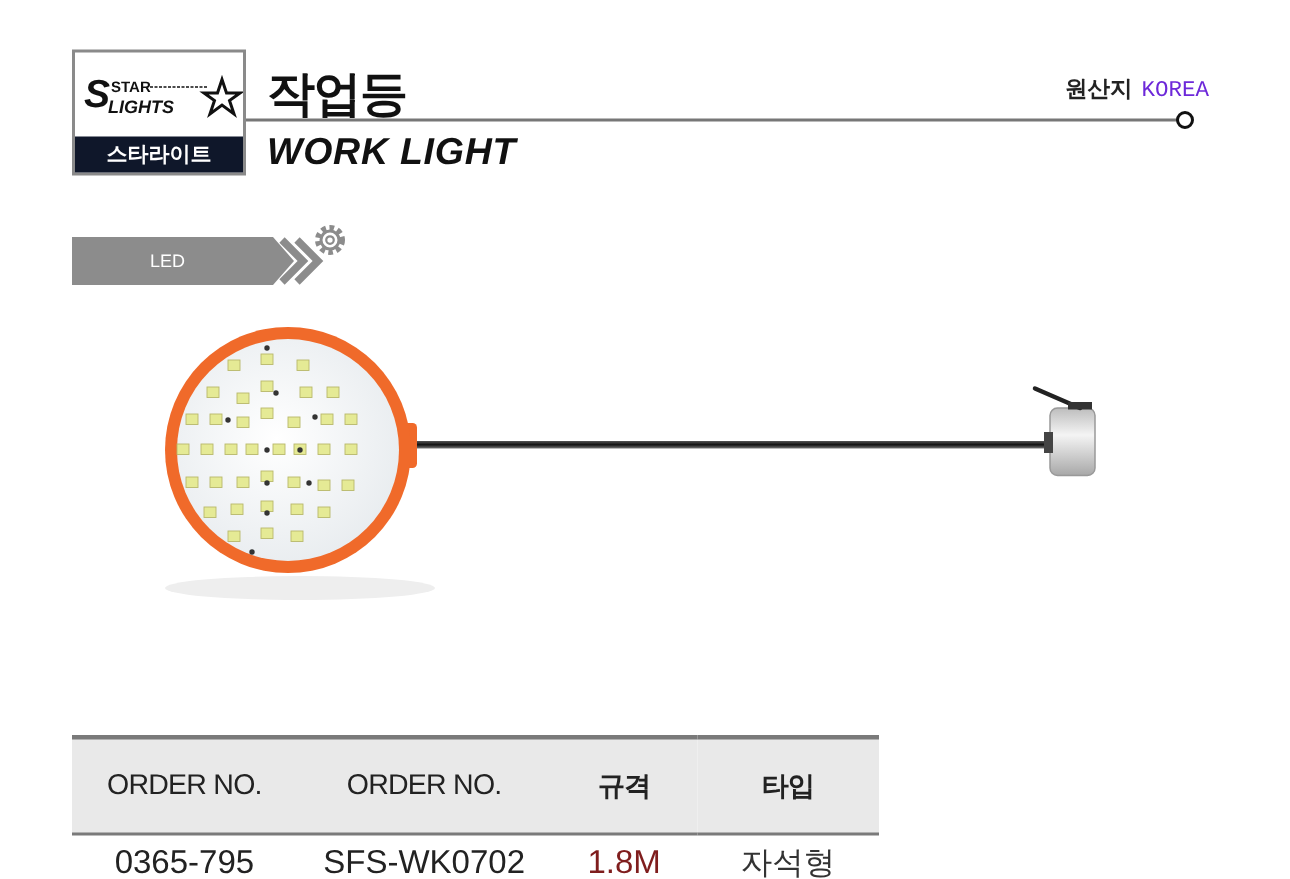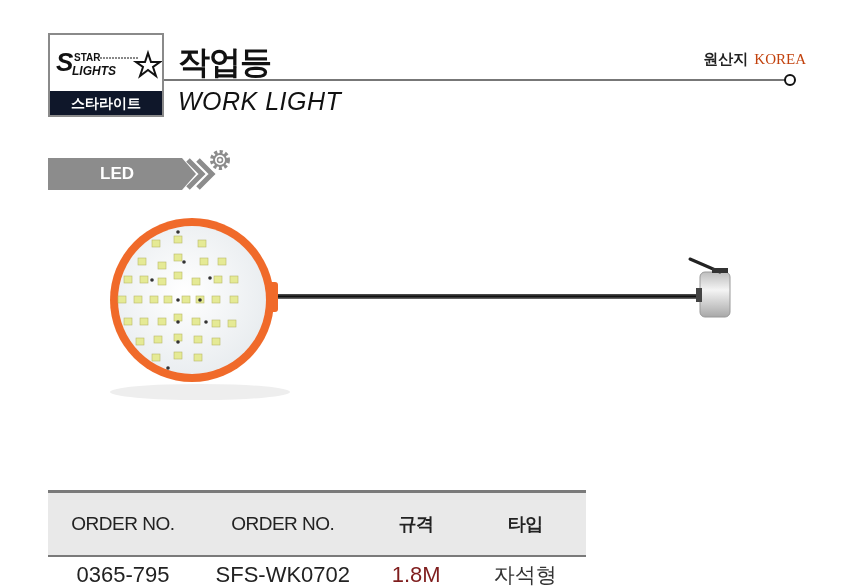--- a/index.html
+++ b/index.html
@@ -9,34 +9,34 @@
   
   .logo-box { position:absolute; left:48px; top:33px; width:116px; height:84px;
               border:2px solid #8a8a8a; box-sizing:border-box; background:#fff; }
   .logo-top { position:absolute; left:0; top:0; width:100%; height:58px; }
   .logo-sub { position:absolute; left:0; bottom:0; width:100%; height:24px;
               background:#0f172a; color:#fff; font-size:14px; text-align:center;
               line-height:24px; font-weight:bold; letter-spacing:0px; }
 
   .title-ko { position:absolute; left:178px; top:30px; font-size:32px; font-weight:bold;
               color:#111; letter-spacing:-1px; line-height:44px;margin-top:10px; }
-  .title-en { position:absolute; left:178px; top:84px; font-size:25px; font-weight:normal;
+  .title-en { position:absolute; left:178px; top:84px; font-size:25px; font-weight:bold;
               font-style:italic; color:#111; line-height:34px; letter-spacing:0.5px;
               font-family:"Liberation Sans", sans-serif; }
   .hline { position:absolute; left:164px; top:79px; width:626px; height:2px; background:#777; }
   .hline-dot { position:absolute; left:784px; top:74px; width:8px; height:8px;
                border:2.5px solid #111; border-radius:50%; background:#fff; }
   .origin { position:absolute; right:54px; top:50px; font-size:15px; color:#222; }
   .origin .lab { font-weight:bold; margin-right:6px; }
-  .origin .val { font-family:Liberation Serif, serif; color:#c2410c; }
+  .origin .val { font-family:Liberation Mono, monospace; color:#6d28d9; }
 
   
   .led-banner { position:absolute; left:48px; top:158px; width:138px; height:32px; }
   .led-text { position:absolute; left:52px; top:0; line-height:32px; color:#fff;
-              font-weight:bold; font-size:17px; font-family:"Liberation Sans", sans-serif; }
+              font-weight:normal; font-size:12px; font-family:"Liberation Sans", sans-serif; }
 
   
   .product { position:absolute; left:0; top:0; }
 
   
   .spec-table { position:absolute; left:48px; top:442px; width:538px;
                 border-collapse:collapse; font-family:"Liberation Sans", sans-serif;margin-top:48px; }
   .spec-table th { background:#e9e9e9; height:60px; font-weight:normal; font-size:19px;
                    color:#222; border-top:3px solid #7a7a7a; border-bottom:2px solid #7a7a7a;
                    letter-spacing:-0.5px; }

